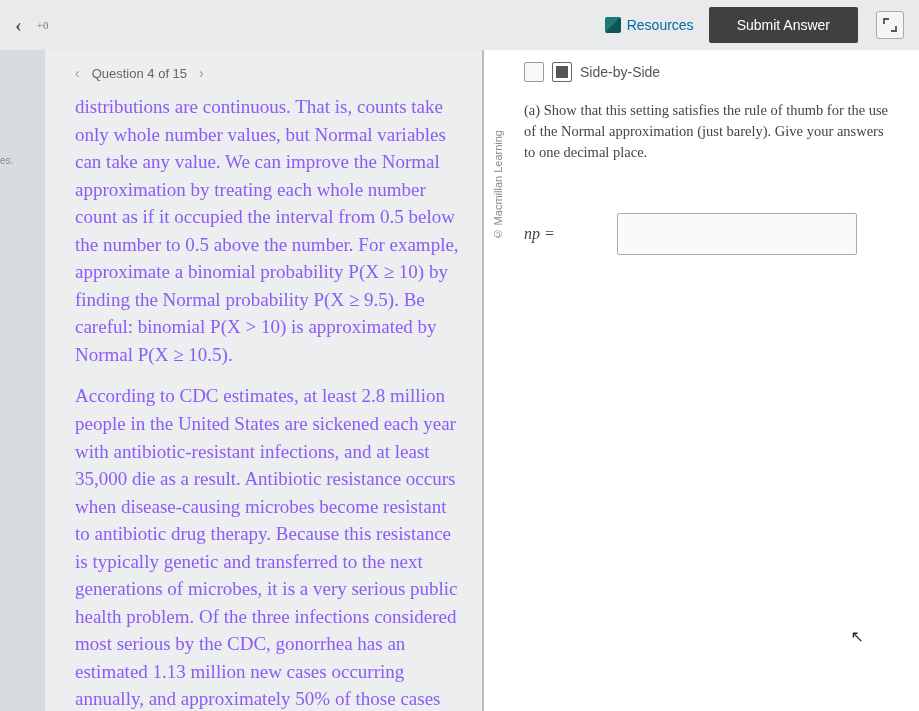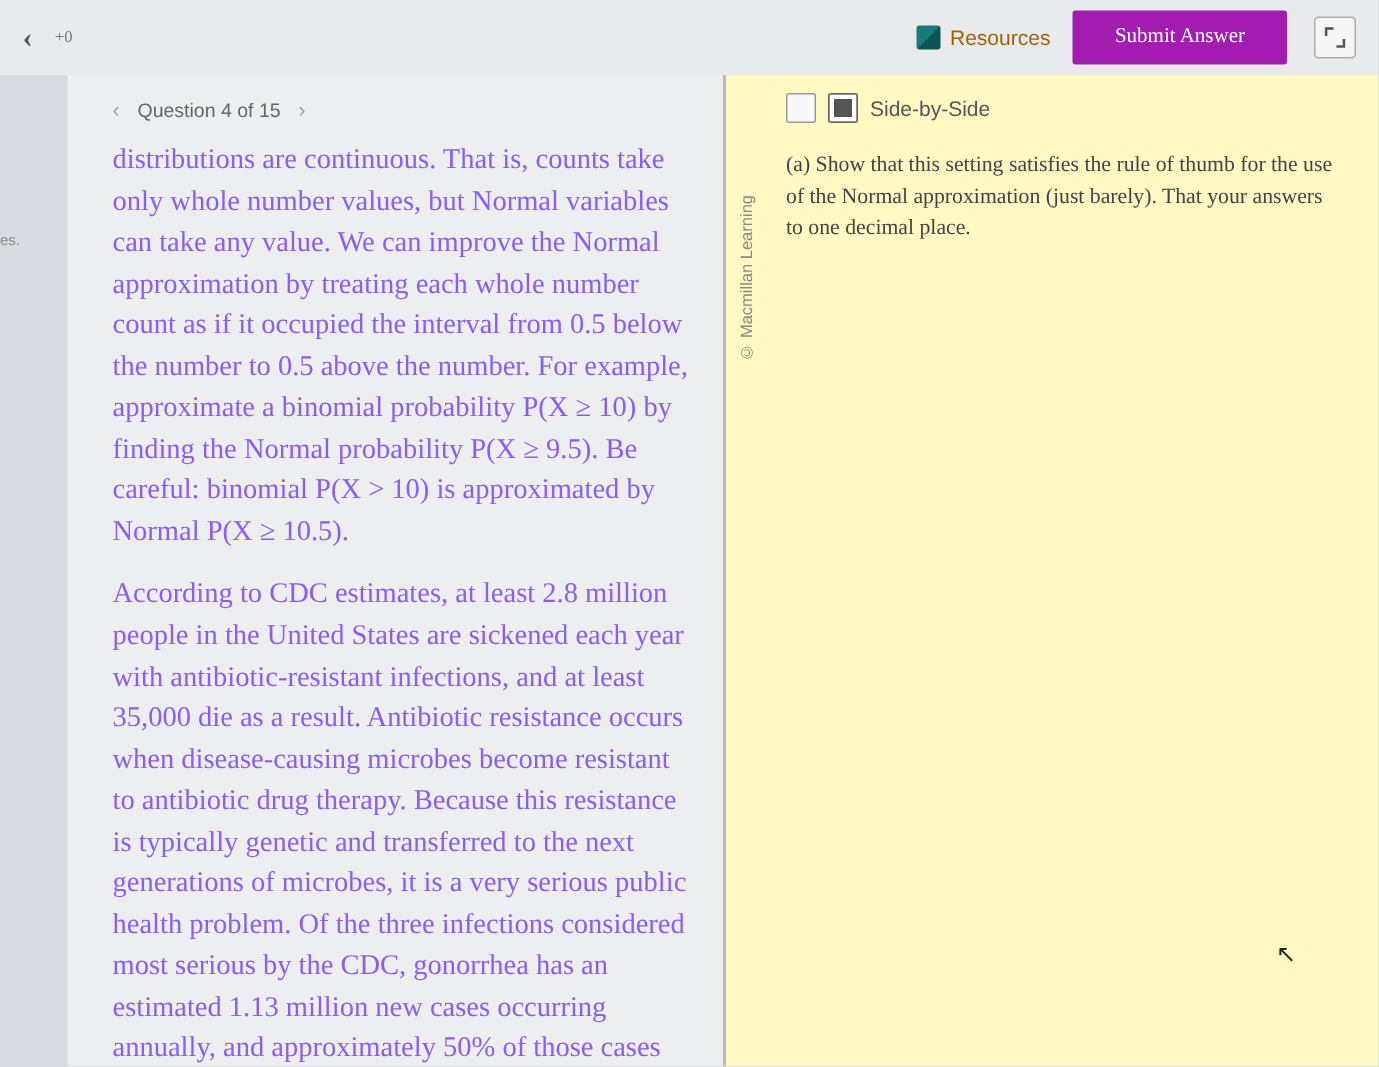--- a/index.html
+++ b/index.html
@@ -28,39 +28,39 @@
     .top-meta {
       font-size: 11px;
       color: #777;
       flex: 0 0 80px;
     }
     .spacer { flex: 1; }
     .resources-btn {
       display: flex;
       align-items: center;
       gap: 6px;
-      color: #a16207;
+      color: #0369a1;
       font-size: 14px;
       font-family: Arial, sans-serif;
       margin-right: 15px;
       cursor: pointer;
     }
     .resources-icon {
       width: 16px;
       height: 16px;
       background: linear-gradient(135deg, #1a7a7a 50%, #0d5555 50%);
       border-radius: 2px;
     }
     .submit-btn {
-      background: #a21caf;
+      background: #404040;
       color: white;
       border: none;
       padding: 10px 28px;
       font-size: 14px;
-      font-family: Liberation Serif, serif;
+      font-family: Liberation Sans, sans-serif;
       cursor: pointer;
       border-radius: 2px;
     }
     .expand-btn {
       margin-left: 18px;
       width: 28px;
       height: 28px;
       border: 1px solid #aaa;
       background: #f5f5f5;
       border-radius: 3px;
@@ -113,21 +113,21 @@
     }
     .left-content {
       font-size: 19px;
       color: #8b5cf6;
       line-height: 1.45;
       flex: 1;
     }
     .left-content p { margin-bottom: 14px; }
     .right-panel {
       width: 50%;
-      background: #fef9c3;
+      background: #ffffff;
       border-left: 2px solid #bbb;
       padding: 12px 25px 24px 40px;
       position: relative;
     }
     .view-toggle {
       display: flex;
       align-items: center;
       gap: 8px;
       margin-bottom: 18px;
       font-family: Arial, sans-serif;
@@ -236,19 +236,23 @@
     </div>
   </div>
 
   <div class="right-panel">
     <div class="view-toggle">
       <div class="toggle-sq"></div>
       <div class="toggle-sq active"></div>
       <span>Side-by-Side</span>
     </div>
     <div class="vert-label">Macmillan Learning</div>
-    <div class="prompt">(a) Show that this setting satisfies the rule of thumb for the use of the Normal approximation (just barely). That your answers to one decimal place.</div>
-
+    <div class="prompt">(a) Show that this setting satisfies the rule of thumb for the use of the Normal approximation (just barely). Give your answers to one decimal place.</div>
+
+    <div class="answer-row">
+      <span class="answer-label">np =</span>
+      <input class="answer-input" type="text" value="" style="">
+    </div>
 
 
     <div class="cursor-mark">↖</div>
   </div>
 </div>
 
 </body></html>

